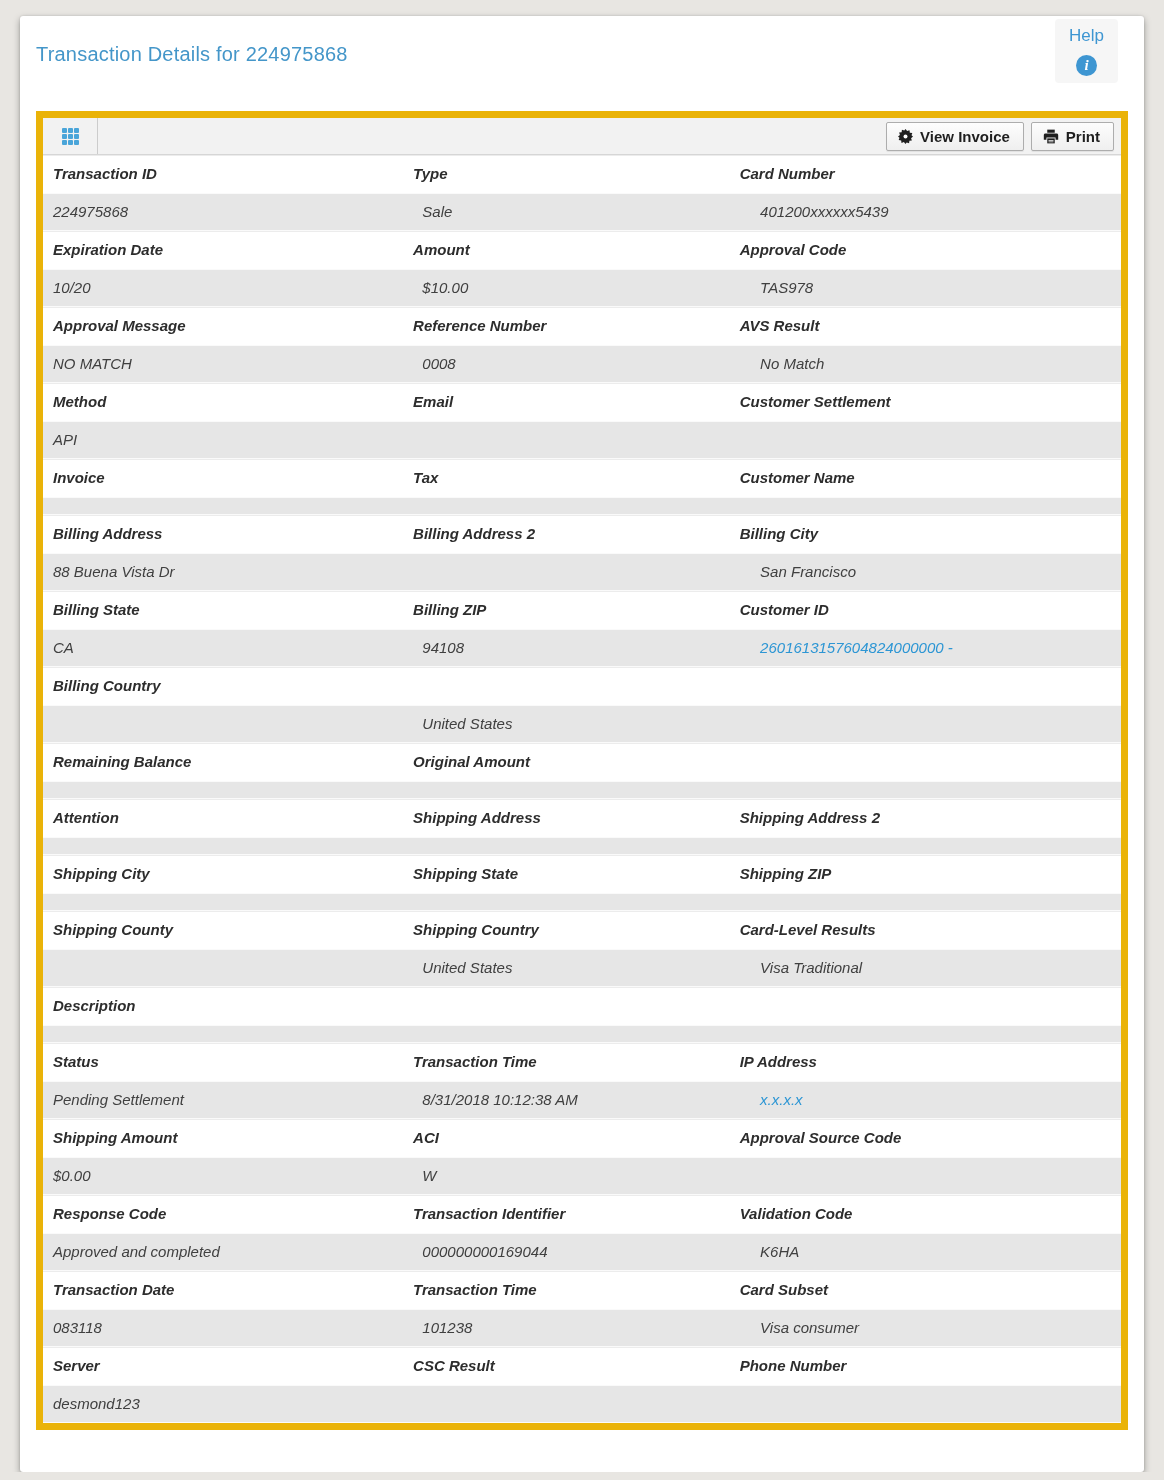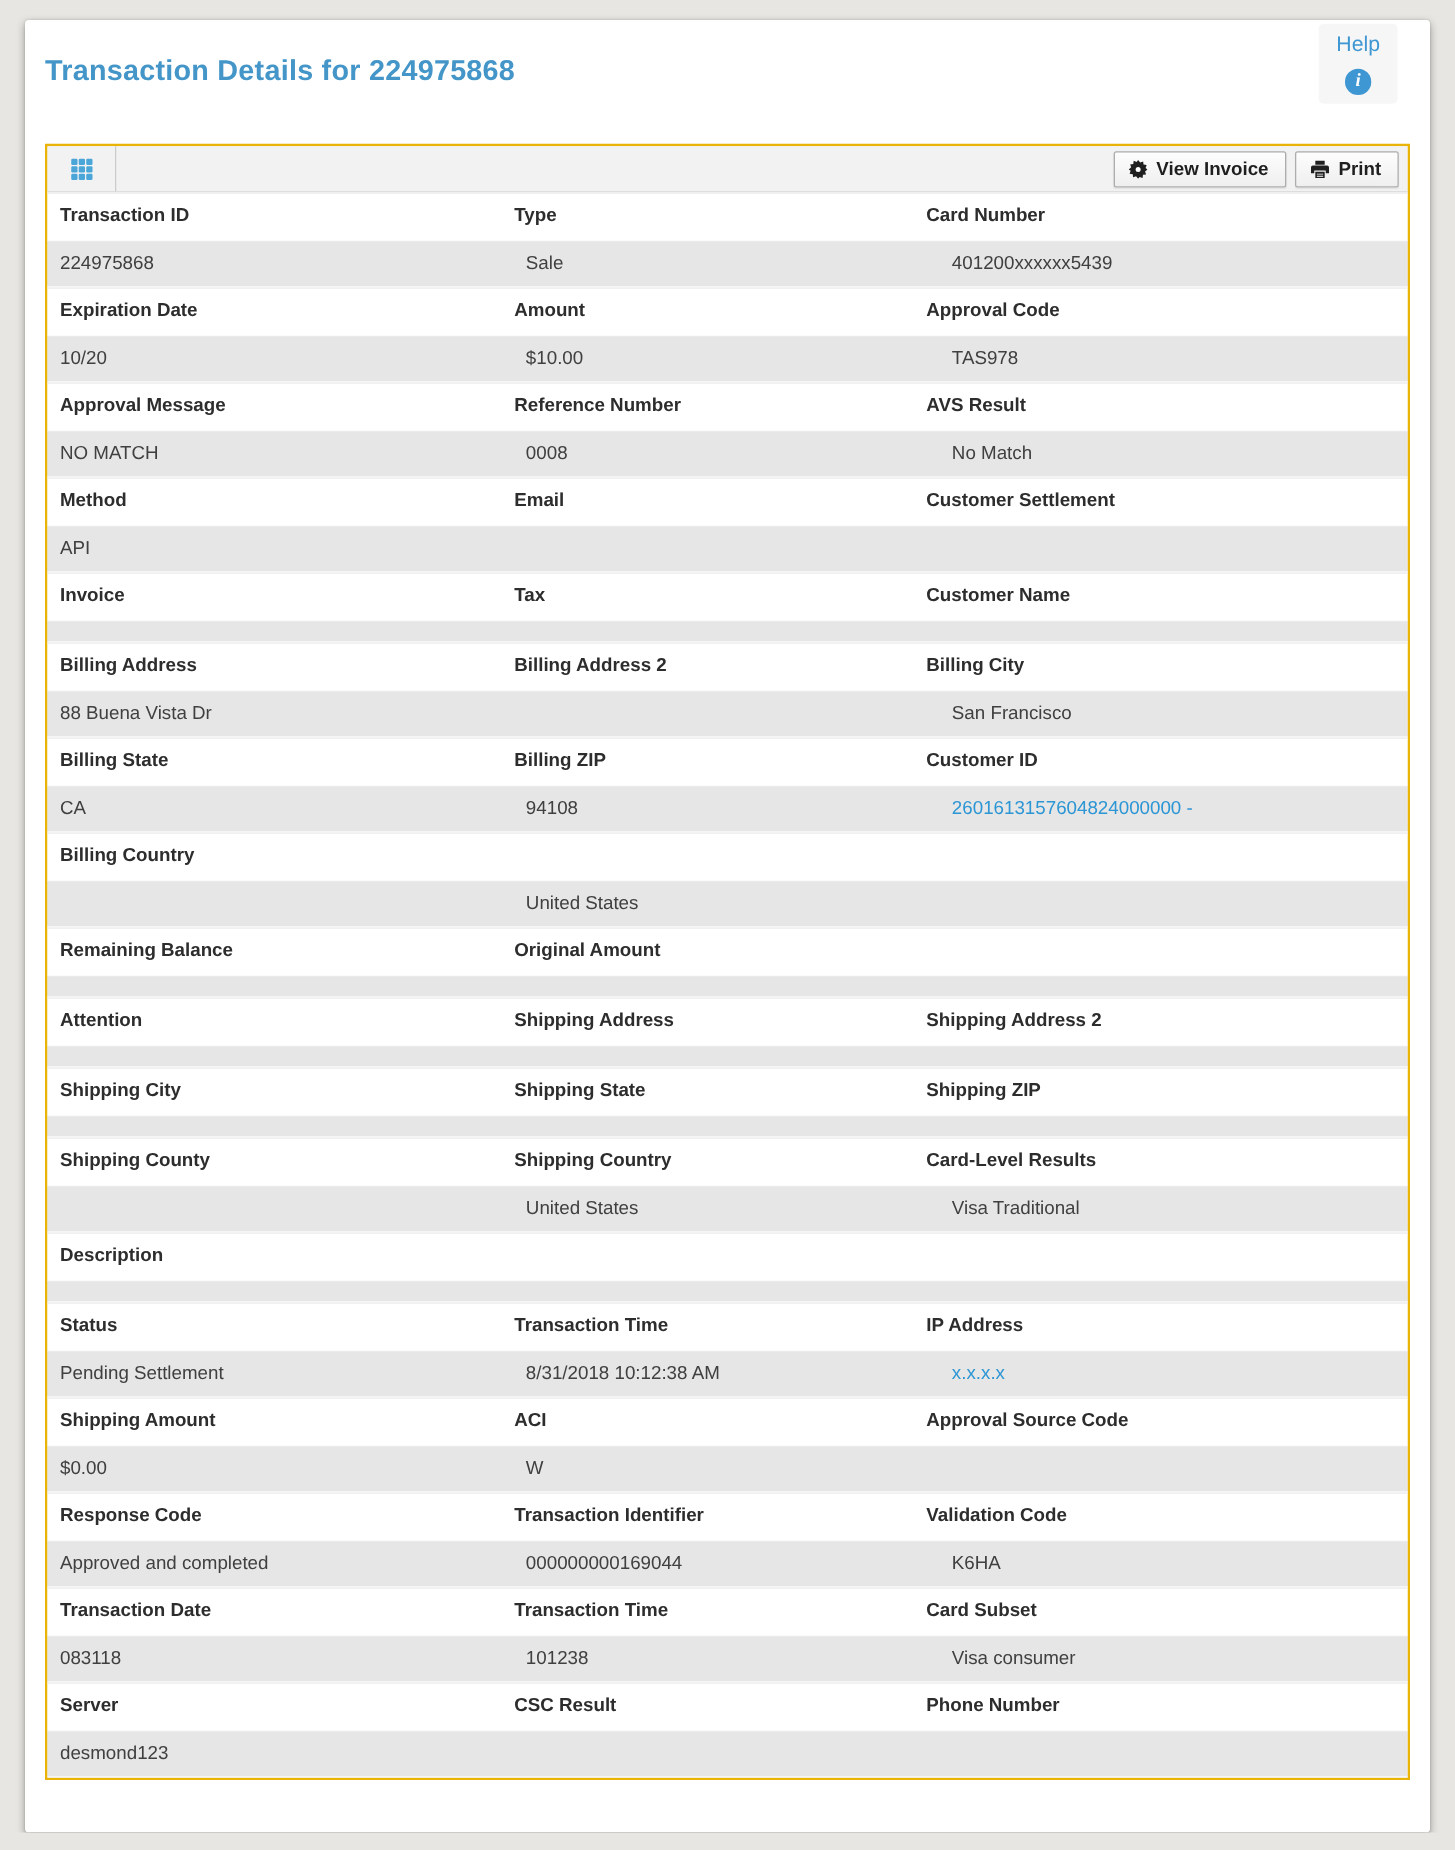--- a/index.html
+++ b/index.html
@@ -16,22 +16,22 @@
     background: #ffffff;
     border-radius: 3px;
     box-shadow: 0 3px 7px rgba(0,0,0,0.35), 0 0 2px rgba(0,0,0,0.15);
     padding: 0 16px 2px 16px;
     min-height: 1440px;
     position: relative;
   }
   .header { padding-top: 27px; position: relative; }
   .page-title {
     color: #4496c9;
-    font-size: 23px;
-    font-weight: 700;
+    font-size: 20px;
+    font-weight: 400;
     letter-spacing: 0.2px;
   }
   .help-chip {
     position: absolute;
     top: 3px;
     right: 10px;
     background: #f6f6f6;
     border-radius: 4px;
     padding: 7px 14px;
     display: flex;
@@ -48,21 +48,21 @@
     color: #ffffff;
     font-family: "Liberation Serif", "DejaVu Serif", serif;
     font-style: italic;
     font-weight: 700;
     font-size: 15px;
     display: flex; align-items: center; justify-content: center;
     line-height: 1;
   }
   .panel {
     margin-top: 45px;
-    border: 2px solid #eab308;
+    border: 7px solid #eab308;
     margin-bottom: 40px;
   }
   .toolbar {
     height: 37px;
     background: #f2f2f2;
     border-bottom: 1px solid #d6d6d6;
     display: flex;
     align-items: center;
   }
   .grid-btn {
@@ -91,21 +91,21 @@
     font-weight: 700;
     font-size: 15px;
     color: #1f1f1f;
     cursor: pointer;
     box-shadow: 0 1px 1px rgba(0,0,0,0.07);
     margin-right: 7px;
     font-family: inherit;
   }
   .tb-btn svg { display: block; }
   
-  .dtable { width: 100%; }
+  .dtable { width: 100%; font-style: italic; }
   .trow { display: flex; width: 100%; }
   .trow.labels {
     background: #ffffff;
     height: 38px;
     border-top: 1px solid #ececec;
   }
   .trow.values {
     background: #e6e6e6;
     height: 38px;
     border-top: 1px solid #fafafa;

